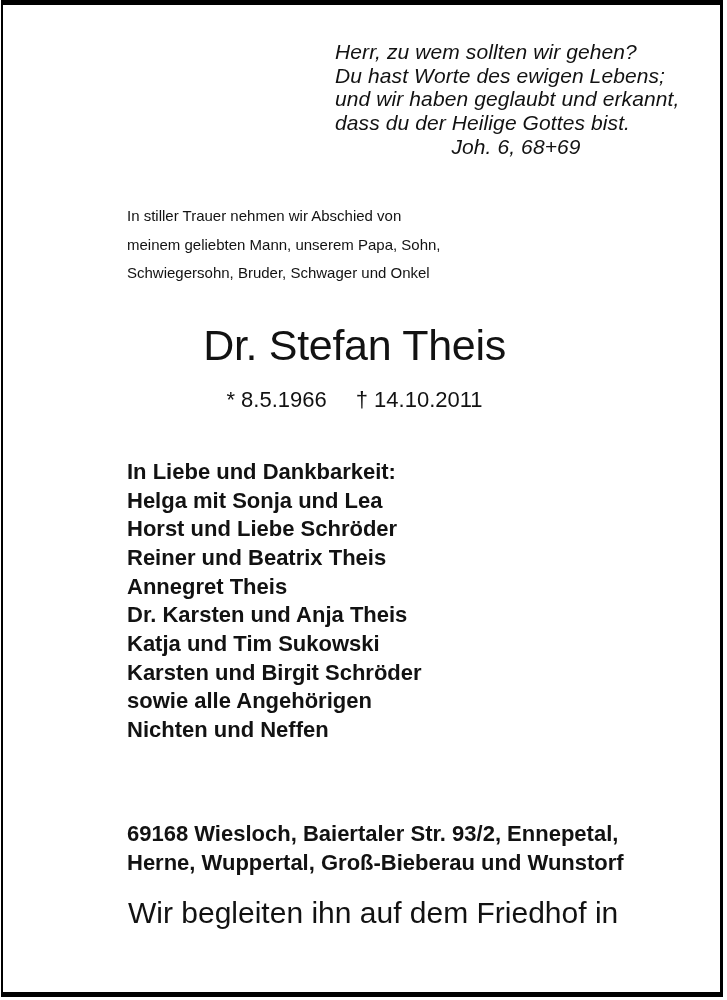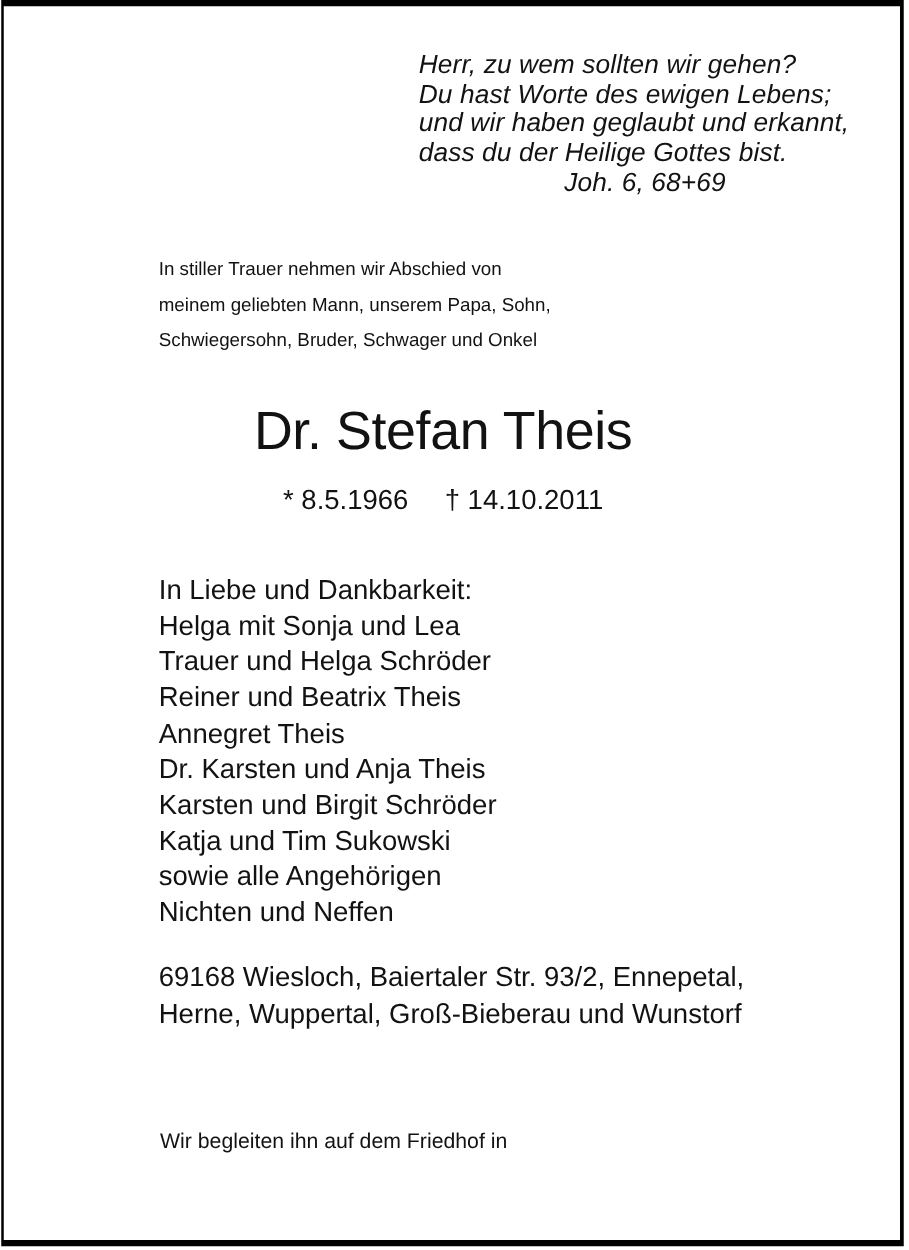--- a/index.html
+++ b/index.html
@@ -73,34 +73,36 @@
   .dates .birth {
     margin-right: 29px;
   }
   .mourners {
     position: absolute;
     left: 127px;
     top: 458px;
     font-size: 22px;
     line-height: 28.65px;
     white-space: nowrap;
+    font-weight: bold;
   }
   .address {
     position: absolute;
     left: 127px;
-    top: 768px;
+    top: 820px;
     font-size: 22px;
     line-height: 28.6px;
     white-space: nowrap;
+    font-weight: bold;
   }
   .closing {
     position: absolute;
     left: 128px;
     top: 899px;
-    font-size: 17px;
+    font-size: 30px;
     line-height: 28.6px;
     white-space: nowrap;
   }
 </style>
 </head>
 <body>
 
 <div class="page">
 
   <div class="frame"></div>
@@ -124,26 +126,26 @@
   <h1 class="name">Dr. Stefan Theis</h1>
 
   <div class="dates">
     <span class="birth">* 8.5.1966</span><span class="death">† 14.10.2011</span>
   </div>
 
   <div class="mourners">
     <div>In Liebe und Dankbarkeit:</div>
     <div>
         <div>Helga mit Sonja und Lea</div>
-        <div>Trauer und Helga Schröder</div>
+        <div>Horst und Liebe Schröder</div>
         <div>Reiner und Beatrix Theis</div>
         <div>Annegret Theis</div>
         <div>Dr. Karsten und Anja Theis</div>
+        <div>Katja und Tim Sukowski</div>
         <div>Karsten und Birgit Schröder</div>
-        <div>Katja und Tim Sukowski</div>
         <div>sowie alle Angehörigen</div>
         <div>Nichten und Neffen</div>
       </div>
   </div>
 
   <div class="address">
       <div>69168 Wiesloch, Baiertaler Str. 93/2, Ennepetal,</div>
       <div>Herne, Wuppertal, Groß-Bieberau und Wunstorf</div>
     </div>
 

